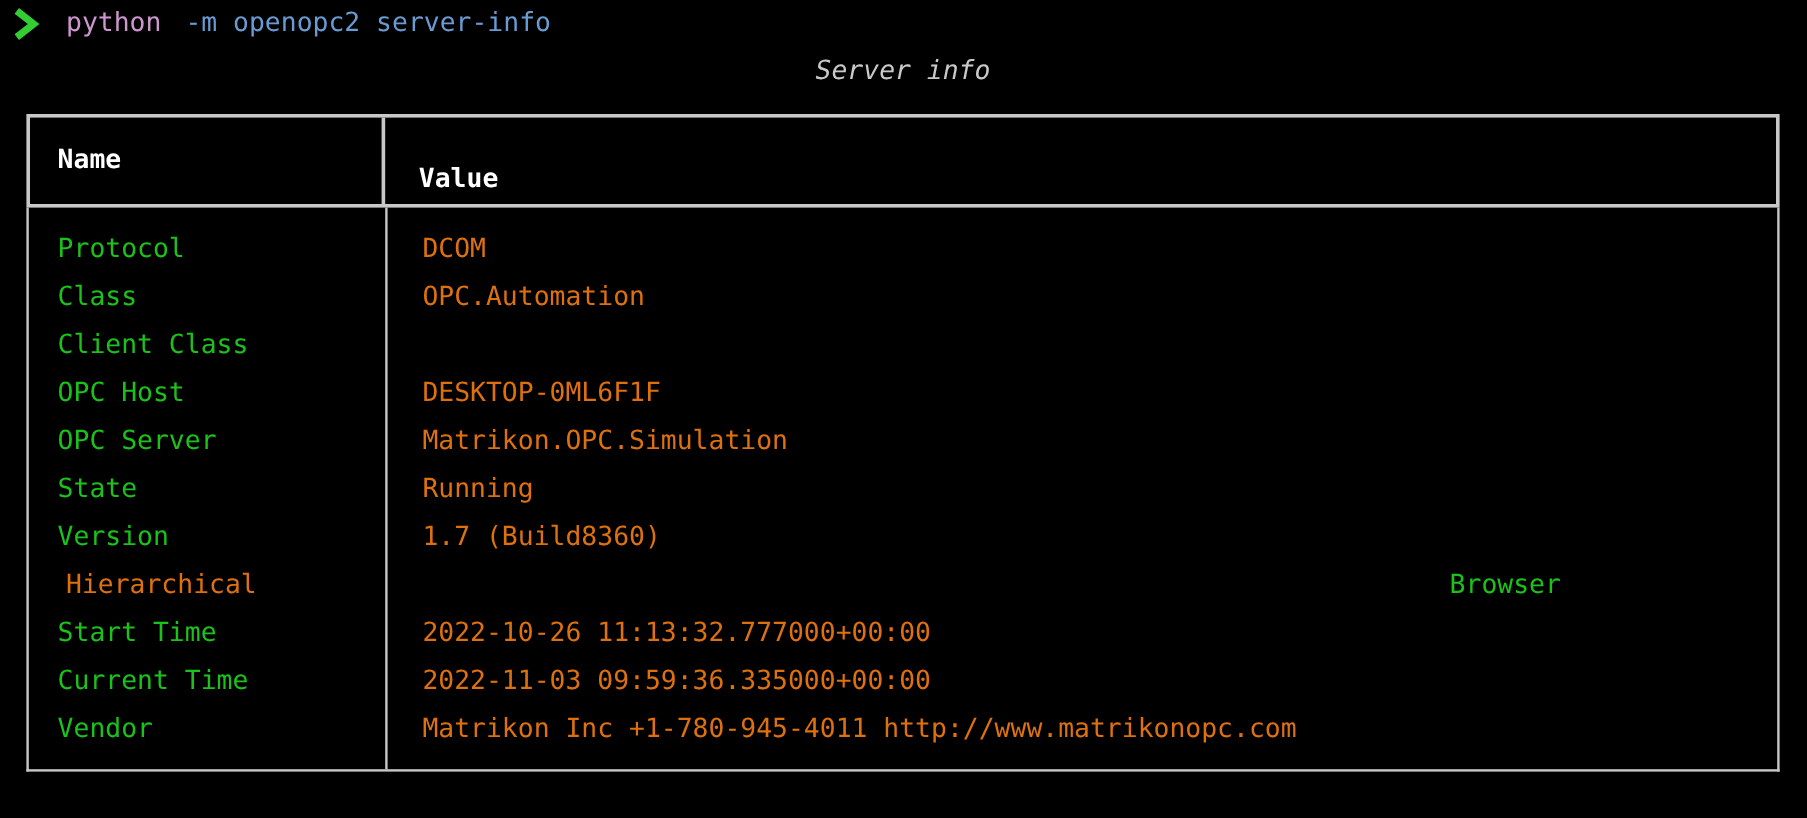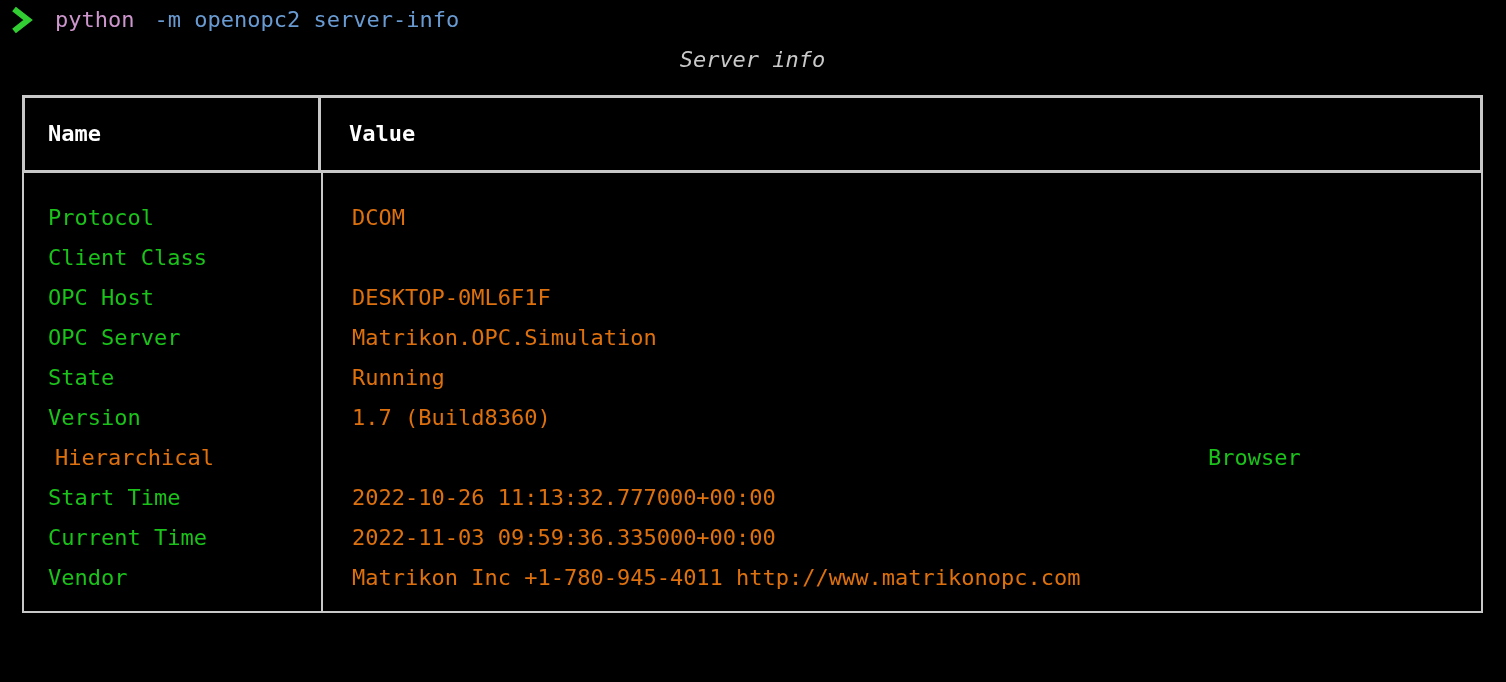--- a/index.html
+++ b/index.html
@@ -53,41 +53,41 @@
   
   .rich-table {
     margin-left: 22px;
     margin-top: 15px;
     width: 1461px;
   }
   .thead {
     display: flex;
     border: 3px solid var(--border-gray);
     height: 78px;
-    align-items: center;
+    align-items: flex-end;
     font-weight: bold;
     color: var(--header-text);
   }
   .hcell-name {
     width: 296px;
     align-self: stretch;
     display: flex;
     align-items: center;
     padding-left: 23px;
     border-right: 3px solid var(--border-gray);
   }
   .hcell-value {
     flex: 1;
     padding-left: 28px;
   }
   .tbody {
     position: relative;
     border: 2px solid var(--border-gray);
     border-top: none;
-    padding-top: 25px;
+    padding-top: 15px;
     padding-bottom: 13px;
   }
   .col-divider {
     position: absolute;
     top: 0;
     bottom: 0;
     left: 297px;
     width: 2px;
     background: var(--border-gray);
   }
@@ -131,20 +131,24 @@
       <div class="hcell-value">Value</div>
     </div>
     <div class="tbody">
       <div class="col-divider"></div>
 
   <div class="row">
     <div class="cell name">Protocol</div>
     <div class="cell value">DCOM</div>
   </div>
 
+  <div class="row">
+    <div class="cell name">Class</div>
+    <div class="cell value">OPC.Automation</div>
+  </div>
 
   <div class="row">
     <div class="cell name">Client Class</div>
     <div class="cell value"></div>
   </div>
 
   <div class="row">
     <div class="cell name">OPC Host</div>
     <div class="cell value">DESKTOP-0ML6F1F</div>
   </div>

